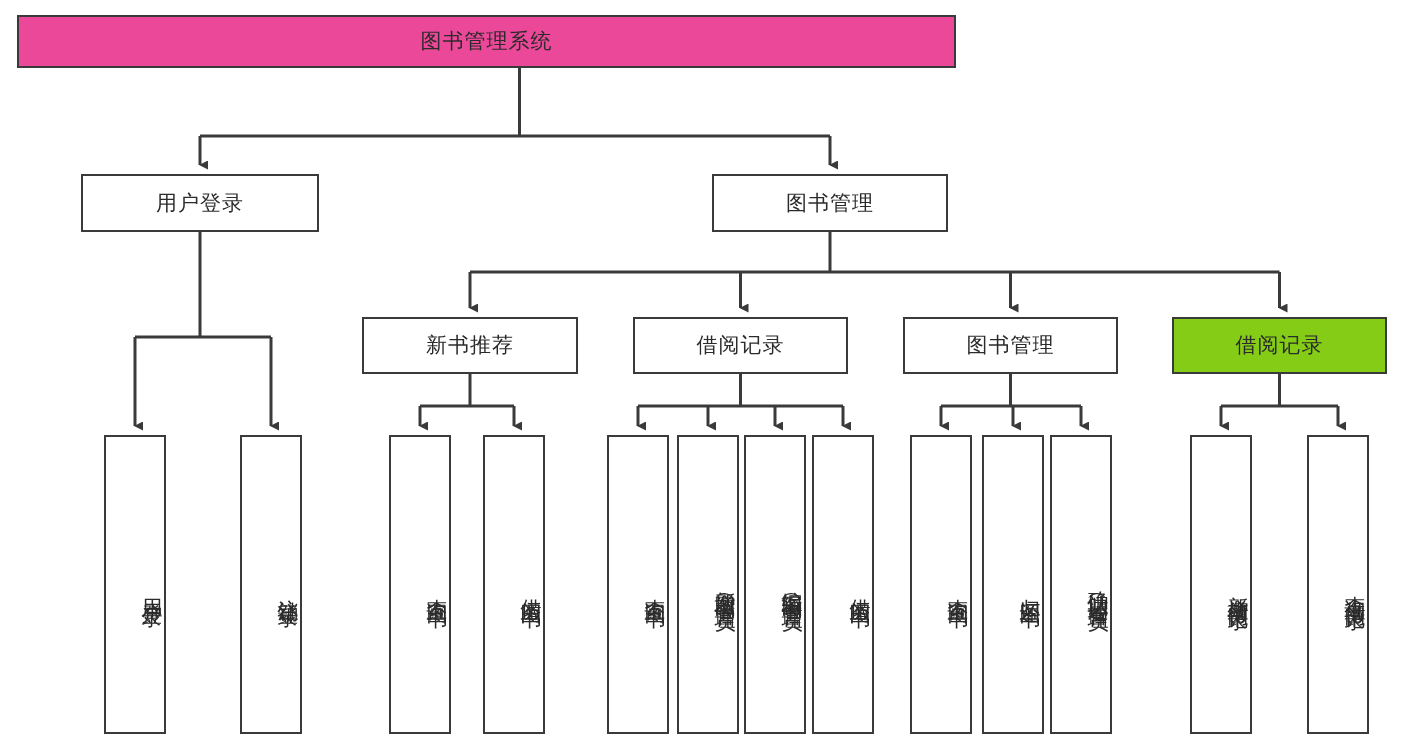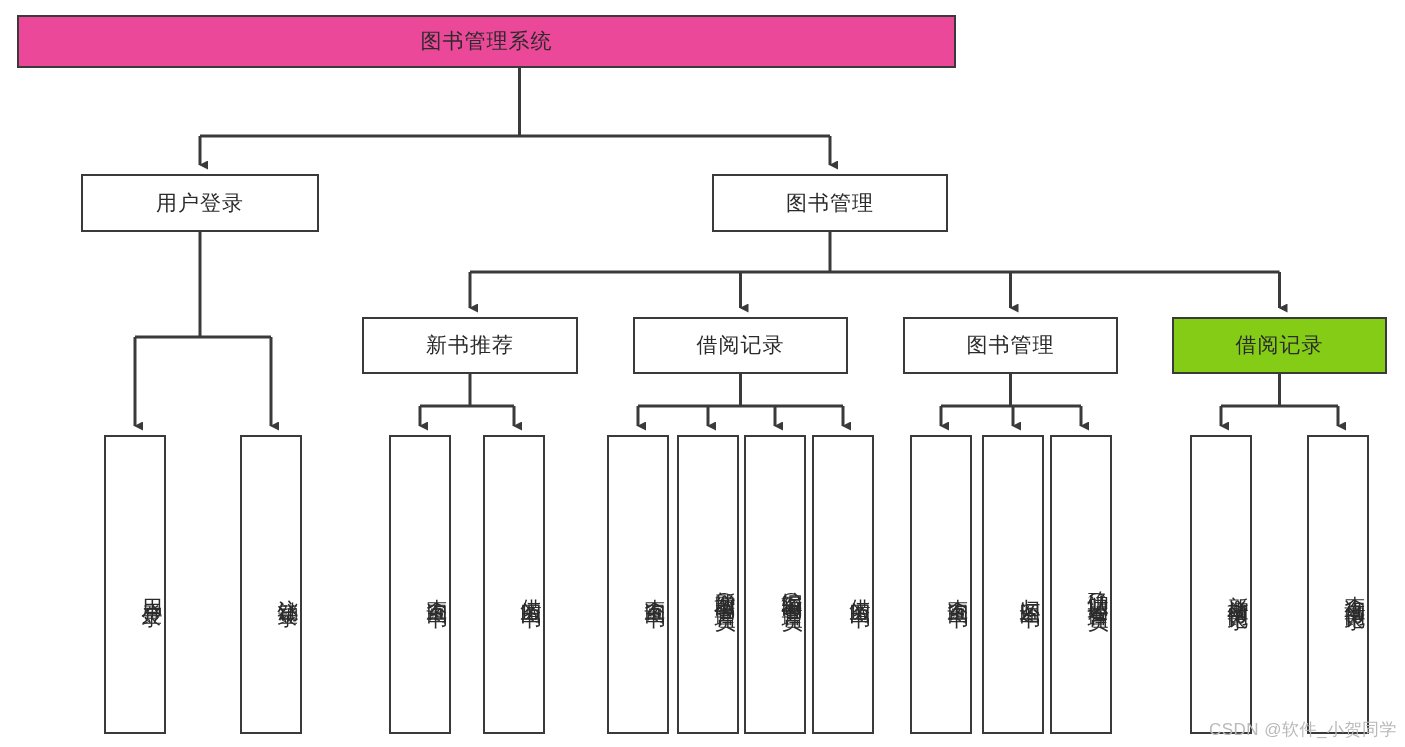--- a/index.html
+++ b/index.html
@@ -171,14 +171,13 @@
         <span class="node-label">确认归还（管理员）</span>
       </div>
       <div class="node v" style="left: 1190px; top: 435px; width: 62px; height: 299px; border-color: rgb(58, 58, 58); background: rgb(255, 255, 255); color: rgb(43, 43, 43);">
         <span class="node-label">新增借阅记录</span>
       </div>
       <div class="node v" style="left: 1307px; top: 435px; width: 62px; height: 299px; border-color: rgb(58, 58, 58); background: rgb(255, 255, 255); color: rgb(43, 43, 43);">
         <span class="node-label">查询借阅记录</span>
       </div>
     </div>
 
-  <div id="watermark">CSDN @软件_小贺同学</div>
 </div>
 
 </body></html>

